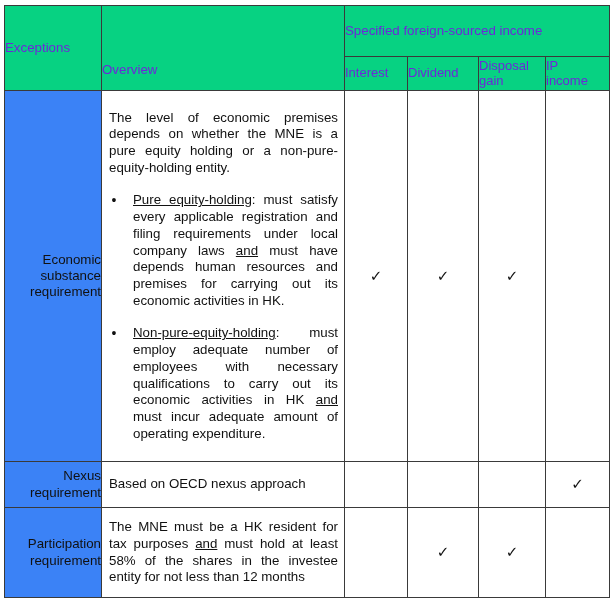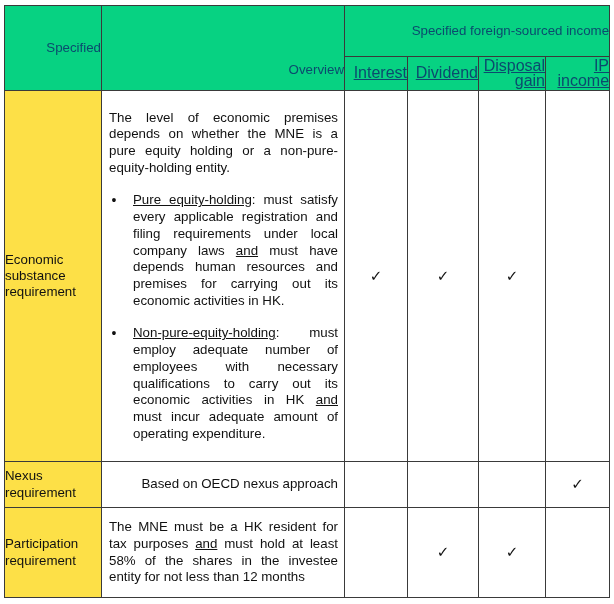--- a/index.html
+++ b/index.html
@@ -25,31 +25,30 @@
       line-height: 16.7px;
     }
     table.sfi td, table.sfi th {
       border: 1.5px solid #3a3a3a;
       padding: 0;
       vertical-align: middle;
     }
     .hdr {
       background: #07d282;
       font-weight: normal;
-      text-align: right;
-      color: #0c4a6e;
+      text-align: left;
+      color: #6d28d9;
     }
     .hdr.sub {
       line-height: 14.5px;
-      font-size: 16px;
-      text-decoration: underline;
+      font-size: 13px;
     }
     .rowhead {
-      background: #fde047;
-      text-align: left;
+      background: #3b82f6;
+      text-align: right;
       line-height: 16.3px;
       margin-top: 13px;
     }
     .overview {
       padding: 0 6px 0 7px !important;
       text-align: justify;
     }
     .overview p {
       margin: 0;
     }
@@ -88,21 +87,21 @@
     <col style="width:97px">
     <col style="width:243px">
     <col style="width:63px">
     <col style="width:71px">
     <col style="width:67px">
     <col style="width:64px">
   </colgroup>
   <thead>
     <tr style="height:51px">
       <th class="hdr" rowspan="2">
-        <span>Specified</span>
+        <span>Exceptions</span>
       </th>
       <th class="hdr" rowspan="2" style="vertical-align:middle;padding-top:12px;">
         <span style="position:relative;top:16px;">Overview</span>
       </th>
       <th class="hdr" colspan="4">
         <span>Specified foreign-sourced income</span>
       </th>
     </tr>
     <tr style="height:34px">
       <th class="hdr sub">
@@ -144,21 +143,21 @@
       <td class="check"><span>✓</span></td>
       <td class="check"><span>✓</span></td>
       <td class="check"><span></span></td>
     </tr>
 
     <tr style="height:46px">
       <td class="rowhead">
         <span>Nexus</span><br>
         <span>requirement</span>
       </td>
-      <td class="overview" style="text-align:right;">
+      <td class="overview" style="text-align:left;">
         <span>Based on OECD nexus approach</span>
       </td>
       <td class="check"><span></span></td>
       <td class="check"><span></span></td>
       <td class="check"><span></span></td>
       <td class="check"><span>✓</span></td>
     </tr>
 
     <tr style="height:90px">
       <td class="rowhead">

